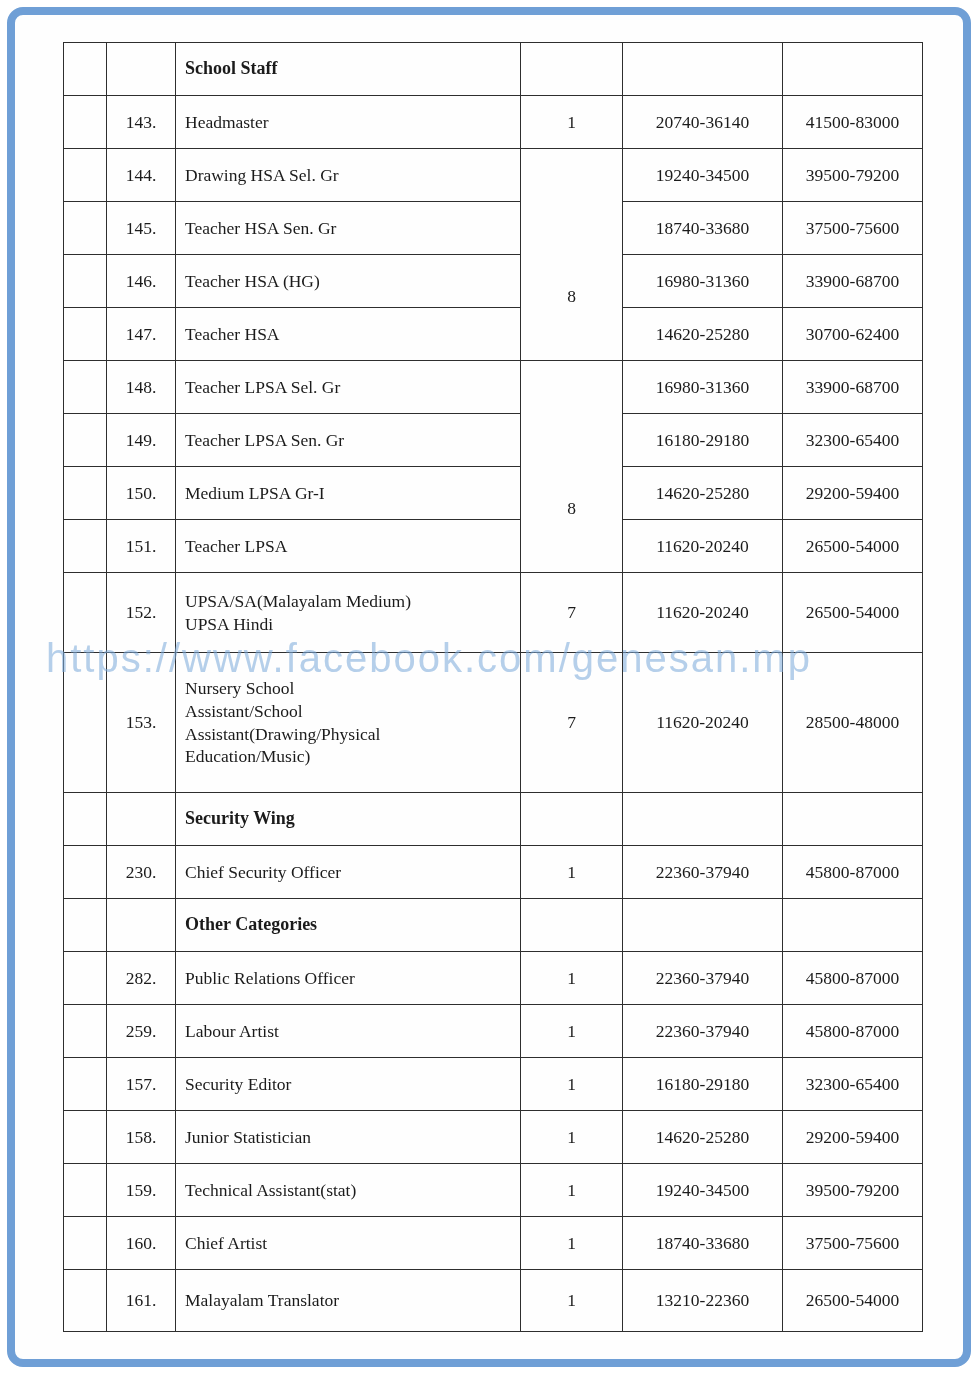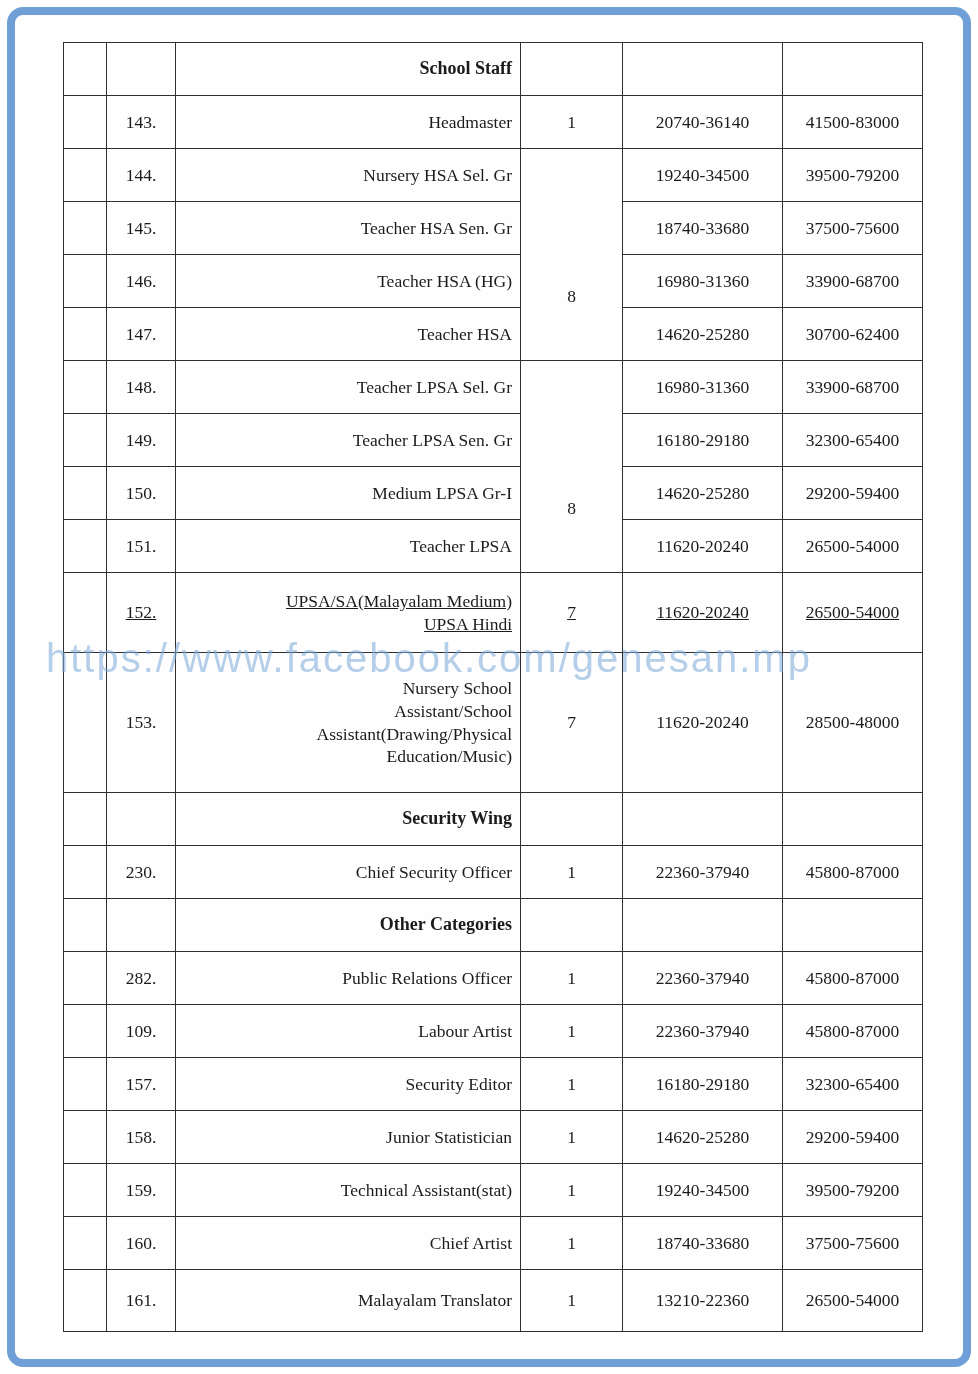--- a/index.html
+++ b/index.html
@@ -28,25 +28,25 @@
   }
   td {
     border: 1px solid #2e2e2e;
     vertical-align: middle;
     font-size: 17.5px;
     line-height: 1.3;
     padding: 4px 8px;
     overflow: hidden;
   }
   tr { height: 53px; }
-  tr.multi-2 { height: 80px; text-decoration: underline; }
+  tr.multi-2 { height: 80px; }
   tr.multi-4 { height: 140px; }
   tr:last-child { height: 62px; }
   .col-no, .col-count, .col-scale { text-align: center; }
-  .col-desig { text-align: right; padding-left: 9px; white-space: pre-line; }
+  .col-desig { text-align: left; padding-left: 9px; white-space: pre-line; }
   .section-label { font-weight: bold; font-size: 18px; }
   .count-merged { vertical-align: middle; }
   .nudge { position: relative; top: 42px; display: inline-block; }
   .watermark {
     position: absolute;
     left: 46px; top: 624px;
     font-family: "Liberation Sans", sans-serif;
     font-size: 40px;
     letter-spacing: 2px;
     color: rgba(128, 172, 219, 0.58);
@@ -84,21 +84,21 @@
           <td class="col-blank"></td>
           <td class="col-no">143.</td>
           <td class="col-desig">Headmaster</td>
           <td class="col-count">1</td>
           <td class="col-scale">20740-36140</td>
           <td class="col-scale">41500-83000</td>
         </tr>
         <tr>
           <td class="col-blank"></td>
           <td class="col-no">144.</td>
-          <td class="col-desig">Nursery HSA Sel. Gr</td>
+          <td class="col-desig">Drawing HSA Sel. Gr</td>
           <td class="col-count count-merged" rowspan="4"><span class="nudge">8</span></td>
           <td class="col-scale">19240-34500</td>
           <td class="col-scale">39500-79200</td>
         </tr>
         <tr>
           <td class="col-blank"></td>
           <td class="col-no">145.</td>
           <td class="col-desig">Teacher HSA Sen. Gr</td>
           <td class="col-scale">18740-33680</td>
           <td class="col-scale">37500-75600</td>
@@ -193,21 +193,21 @@
         <tr>
           <td class="col-blank"></td>
           <td class="col-no">282.</td>
           <td class="col-desig">Public Relations Officer</td>
           <td class="col-count">1</td>
           <td class="col-scale">22360-37940</td>
           <td class="col-scale">45800-87000</td>
         </tr>
         <tr>
           <td class="col-blank"></td>
-          <td class="col-no">109.</td>
+          <td class="col-no">259.</td>
           <td class="col-desig">Labour Artist</td>
           <td class="col-count">1</td>
           <td class="col-scale">22360-37940</td>
           <td class="col-scale">45800-87000</td>
         </tr>
         <tr>
           <td class="col-blank"></td>
           <td class="col-no">157.</td>
           <td class="col-desig">Security Editor</td>
           <td class="col-count">1</td>

